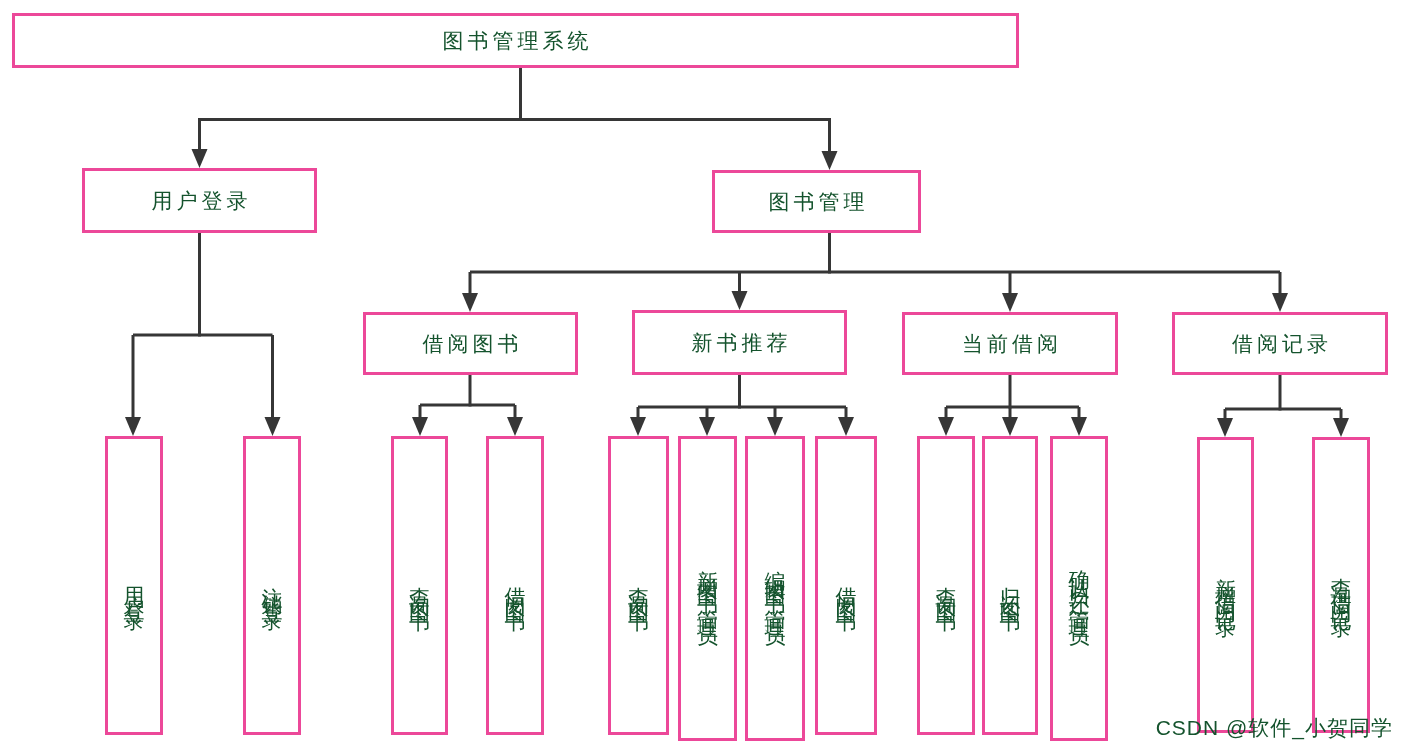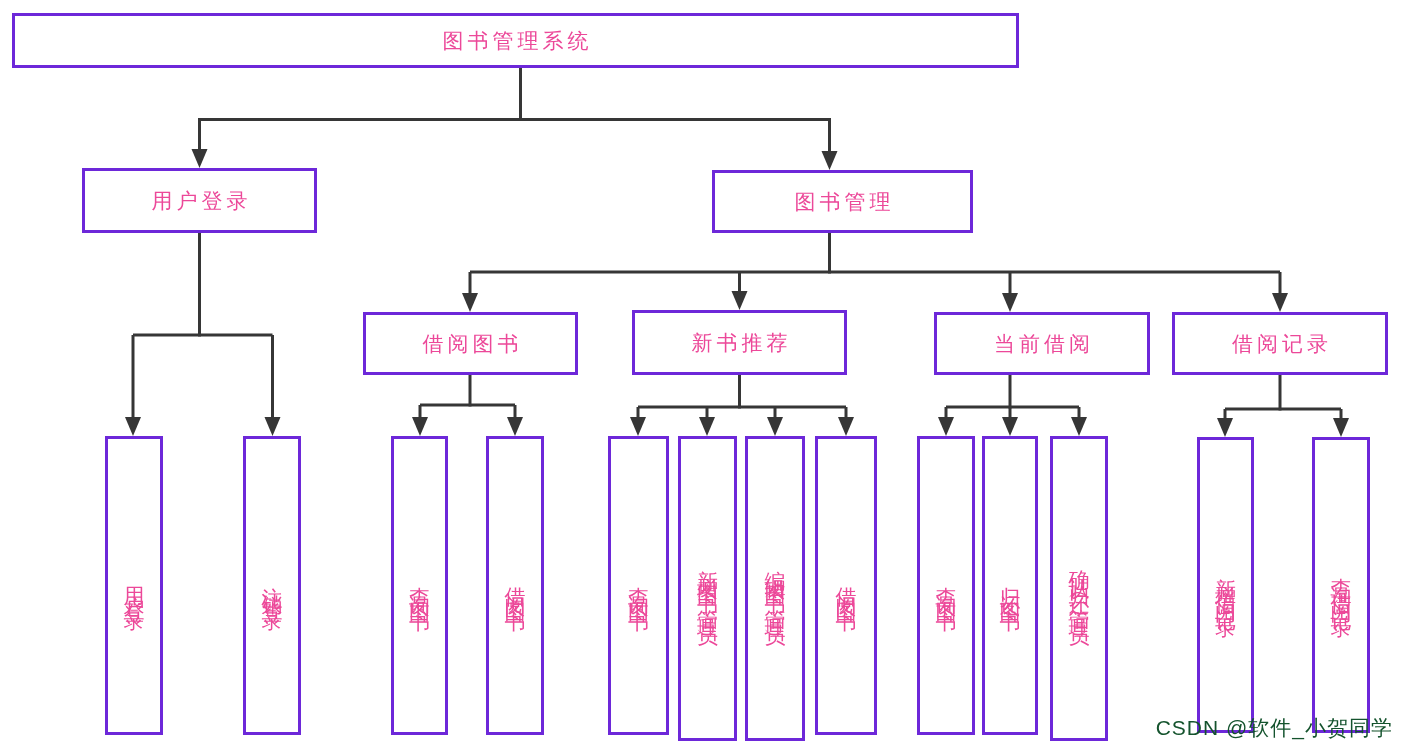--- a/index.html
+++ b/index.html
@@ -18,25 +18,25 @@
   #connector-layer {
     position: absolute;
     left: 0;
     top: 0;
     z-index: 1;
   }
   .box {
     position: absolute;
     box-sizing: border-box;
     background: #ffffff;
-    border: 3px solid #6d28d9;
+    border: 3px solid #ec4899;
     display: flex;
     align-items: center;
     justify-content: center;
-    color: #ec4899;
+    color: #14532d;
     z-index: 2;
   }
   .hlabel {
     font-size: 21px;
     letter-spacing: 4px;
     text-indent: 4px;
     white-space: nowrap;
   }
   .vtext {
     writing-mode: vertical-lr;
@@ -140,31 +140,31 @@
     </g>
   </svg>
 
   <div class="box" style="left:12px; top:13px; width:1007px; height:55px;">
     <span class="hlabel">图书管理系统</span>
   </div>
 
   <div class="box" style="left:82px; top:168px; width:235px; height:65px;">
     <span class="hlabel">用户登录</span>
   </div>
-  <div class="box" style="left:712px; top:170px; width:261px; height:63px;">
+  <div class="box" style="left:712px; top:170px; width:209px; height:63px;">
     <span class="hlabel">图书管理</span>
   </div>
 
   <div class="box" style="left:363px; top:312px; width:215px; height:63px;">
     <span class="hlabel">借阅图书</span>
   </div>
   <div class="box" style="left:632px; top:310px; width:215px; height:65px;">
     <span class="hlabel">新书推荐</span>
   </div>
-  <div class="box" style="left:902px; top:312px; width:216px; height:63px;margin-left:32px;">
+  <div class="box" style="left:902px; top:312px; width:216px; height:63px;">
     <span class="hlabel">当前借阅</span>
   </div>
   <div class="box" style="left:1172px; top:312px; width:216px; height:63px;">
     <span class="hlabel">借阅记录</span>
   </div>
 
   <div class="box" style="left:105px; top:436px; width:58px; height:299px;">
     <span class="vtext">用户登录</span>
   </div>
   <div class="box" style="left:243px; top:436px; width:58px; height:299px;">

